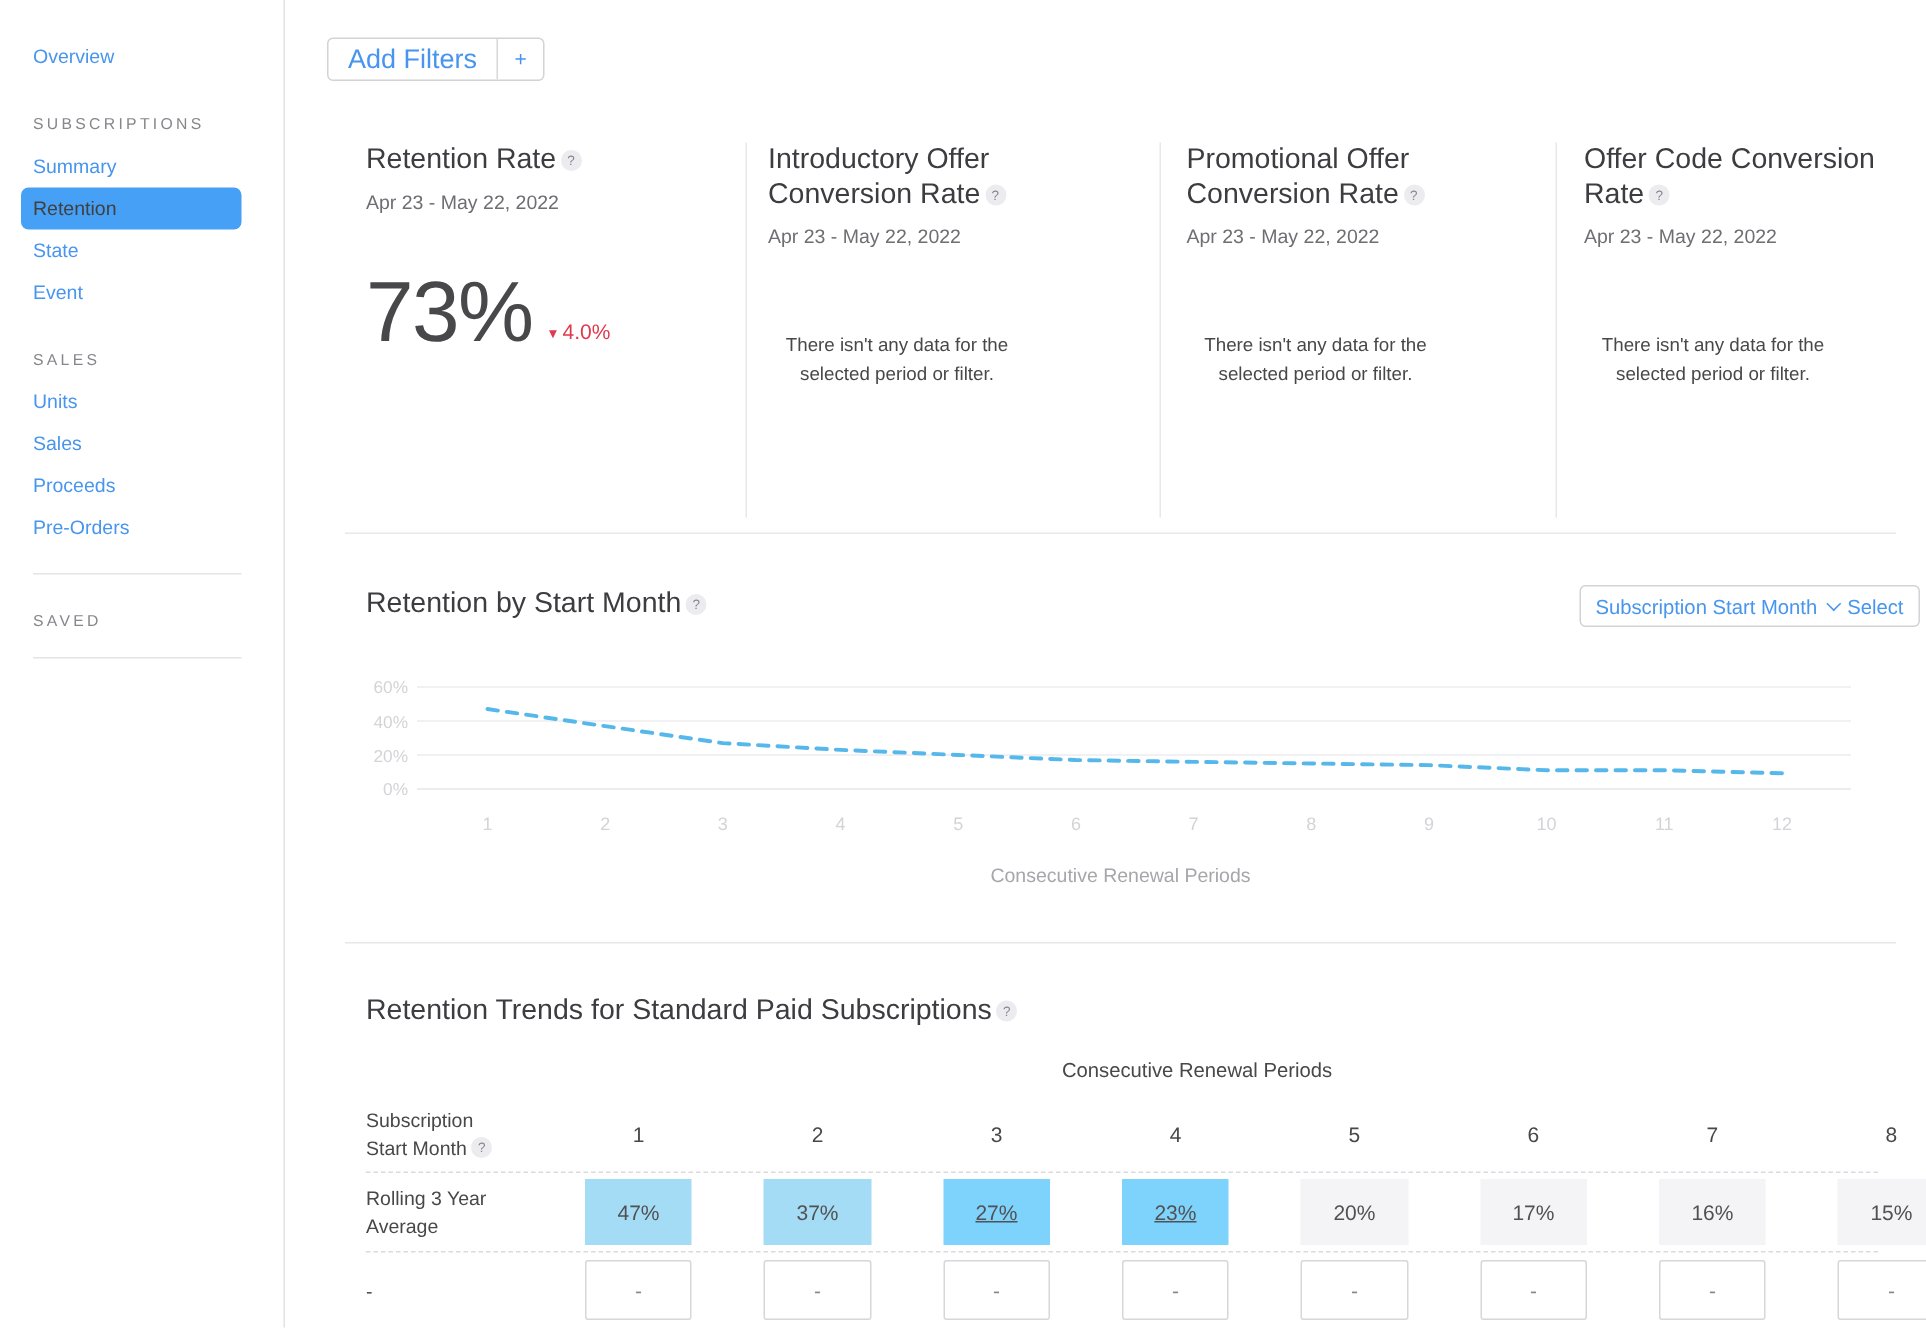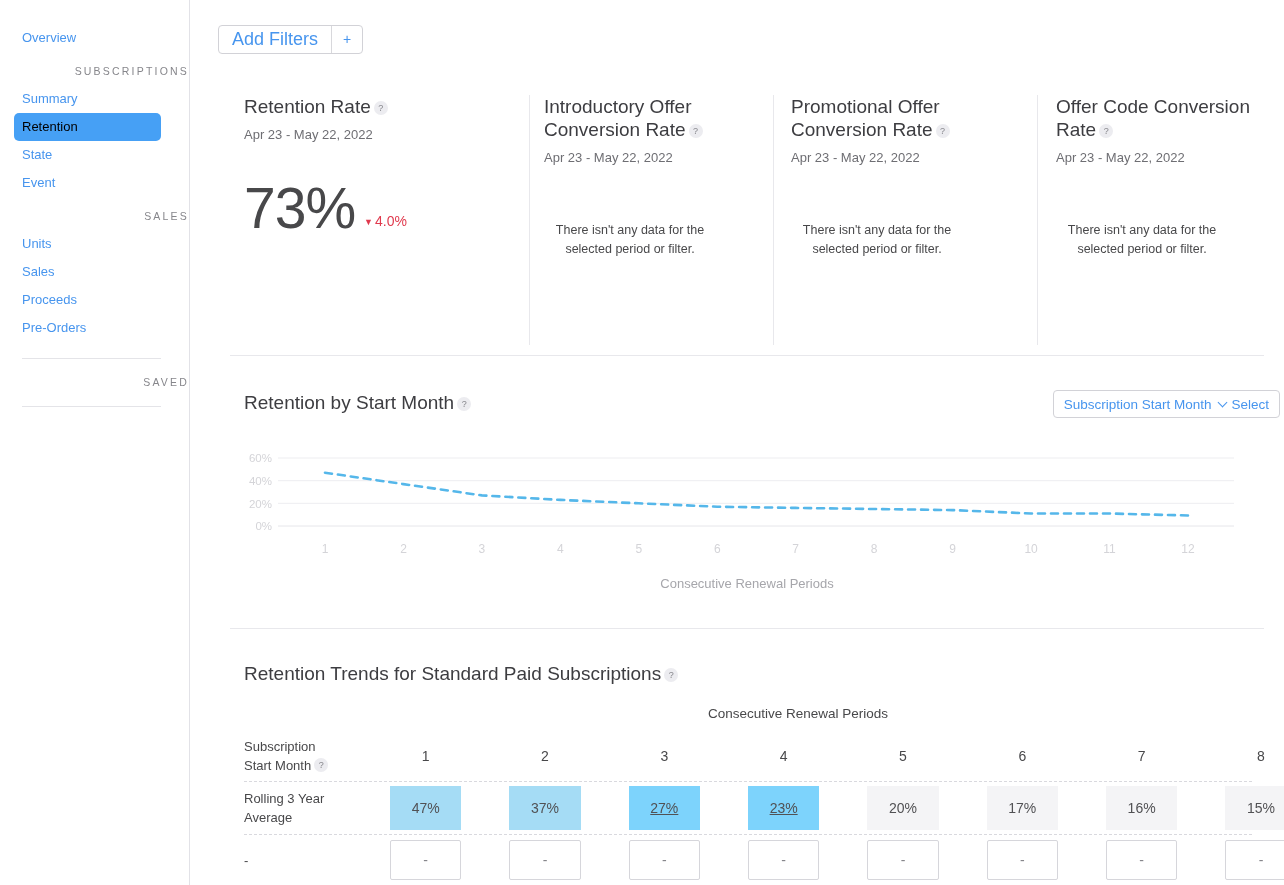--- a/index.html
+++ b/index.html
@@ -14,41 +14,41 @@
     --red:#e03a4e;
   }
   *{box-sizing:border-box;margin:0;padding:0;}
   html,body{width:1284px;height:885px;overflow:hidden;background:#fff;
     font-family:"Liberation Sans",sans-serif;-webkit-font-smoothing:antialiased;}
   
   .sidebar{position:absolute;left:0;top:0;width:190px;height:885px;
     border-right:1px solid #e2e2e7;padding-top:24px;background:#fff;}
   .s-item{display:block;height:28px;line-height:28px;padding-left:22px;
     font-size:13px;color:var(--blue);cursor:pointer;text-decoration:none;}
-  .s-section{height:28px;line-height:28px;padding-left:22px;margin-top:5px;
-    font-size:10.5px;letter-spacing:2.2px;color:#86868b;text-align:right;}
-  .s-item.active{background:var(--active-bg);color:#000000;border-radius:5px;
+  .s-section{height:28px;line-height:28px;padding-left:22px;margin-top:17px;
+    font-size:10.5px;letter-spacing:2.2px;color:#86868b;}
+  .s-item.active{background:var(--active-bg);color:#404040;border-radius:5px;
     margin:0 28px 0 14px;padding-left:8px;}
   .s-div{height:1px;background:#e4e4e8;margin:16px 28px 9px 22px;}
   .s-div.second{margin-top:10px;}
   
   .content{position:absolute;left:190px;top:0;width:1094px;height:885px;overflow:hidden;}
   
   .filterbar{position:absolute;top:25px;left:28px;}
   .add-filters{display:inline-flex;align-items:center;height:29px;
     border:1px solid var(--border);border-radius:4px;background:#fff;overflow:hidden;}
   .add-filters .seg1{padding:0 13px;font-size:18px;color:var(--blue);line-height:27px;cursor:pointer;}
   .add-filters .seg2{padding:0 11px;font-size:14px;color:var(--blue);line-height:27px;
     border-left:1px solid #d8d8dc;cursor:pointer;}
   
   .cards{position:absolute;top:95px;left:40px;width:1034px;height:250px;
     display:grid;grid-template-columns:267px 276px 264px 227px;}
   .card{padding-left:22px;}
   .card:nth-child(1){padding-left:14px;}
-  .card:nth-child(2){padding-left:14px;margin-left:32px;}
+  .card:nth-child(2){padding-left:14px;}
   .card:nth-child(3){padding-left:17px;}
   .card:nth-child(4){padding-left:18px;}
   .card + .card{border-left:1px solid var(--div);}
   .card-title{font-size:19px;line-height:23px;color:var(--txt);max-width:205px;font-weight:400;}
   .card-date{font-size:13px;color:var(--gray);margin-top:9px;}
   .help{display:inline-block;width:14px;height:14px;border-radius:50%;background:#ececf0;
     color:#86868b;font-size:9px;line-height:14px;text-align:center;vertical-align:2px;
     margin-left:3px;cursor:pointer;}
   .big-value-row{display:flex;align-items:flex-end;margin-top:36px;}
   .big-value{font-size:57px;line-height:60px;color:var(--txt2);letter-spacing:-1px;}

